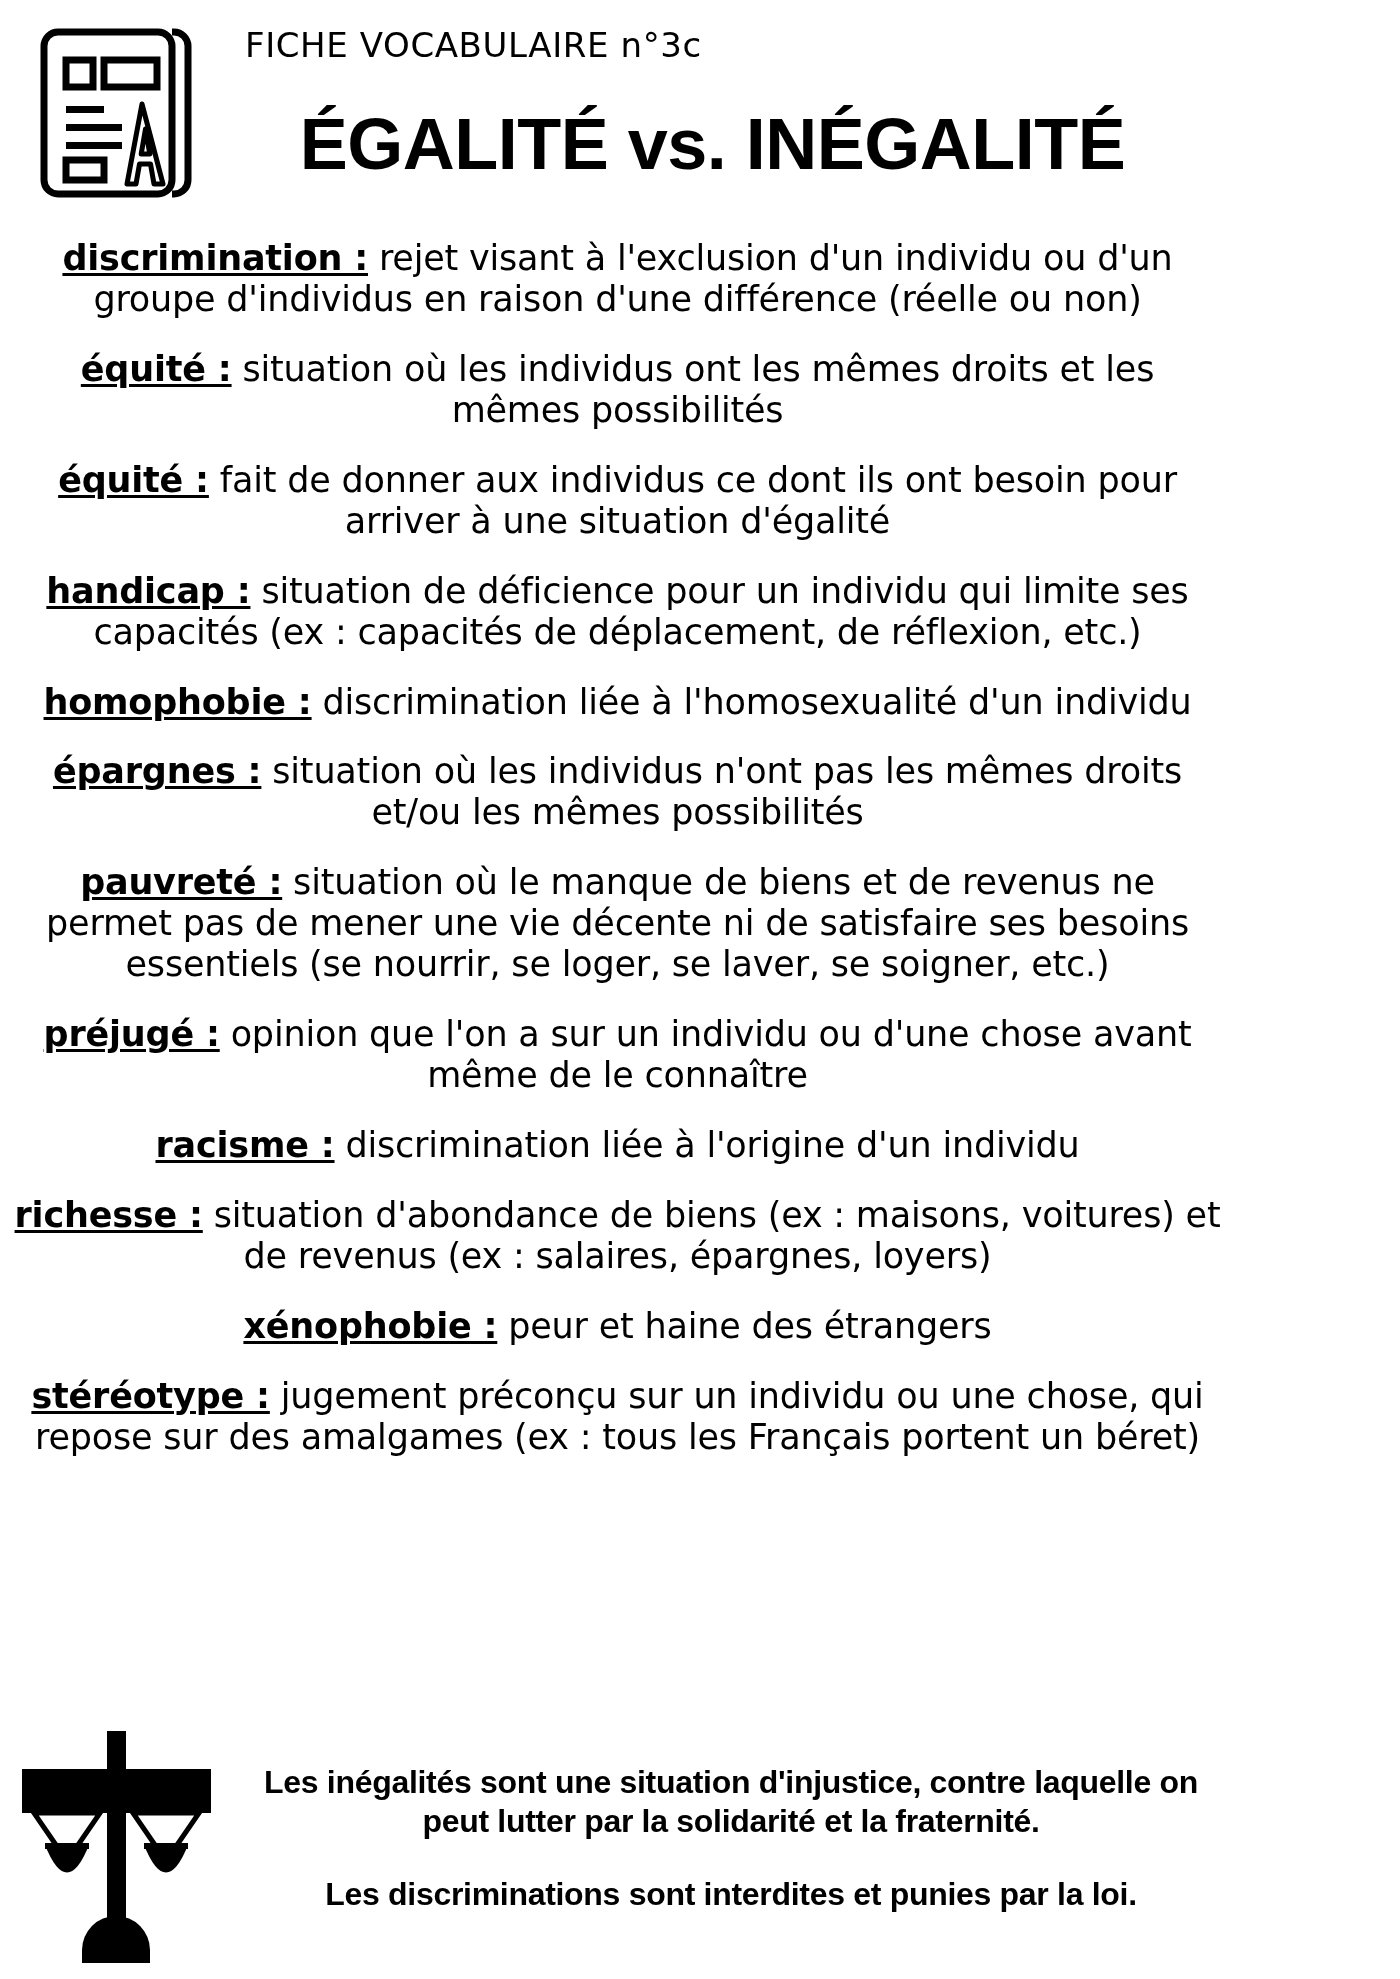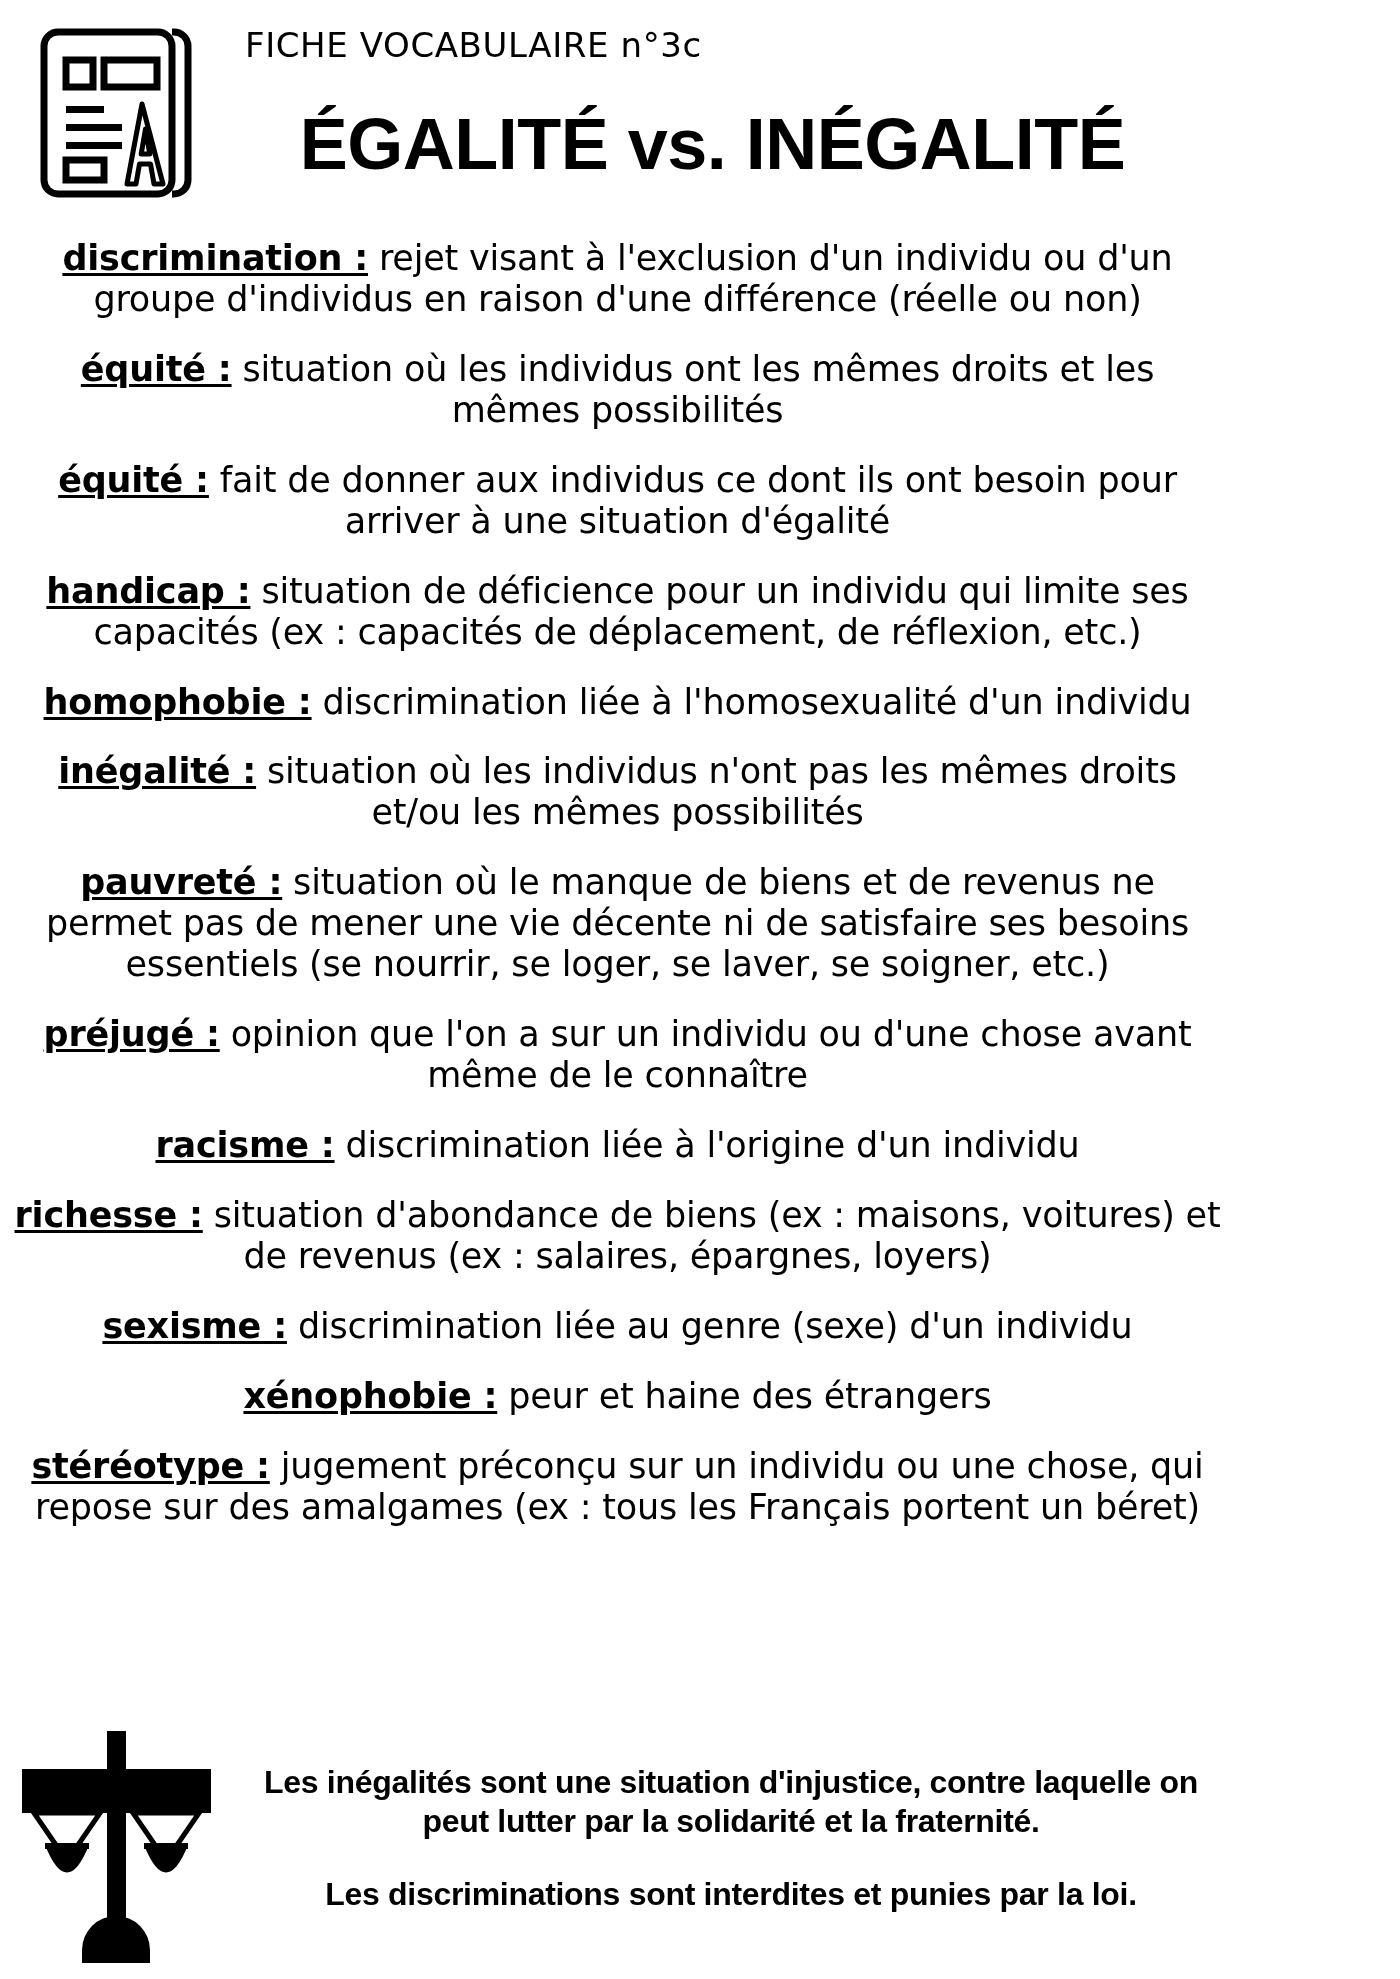--- a/index.html
+++ b/index.html
@@ -164,42 +164,39 @@
 
     <p class="entry">
       <span class="term">handicap :</span><span> situation de déficience pour un individu qui limite ses capacités (ex : capacités de déplacement, de réflexion, etc.)</span>
     </p>
 
     <p class="entry">
       <span class="term">homophobie :</span><span> discrimination liée à l'homosexualité d'un individu</span>
     </p>
 
     <p class="entry">
-      <span class="term">inégalité :</span><span> situation où les individus n'ont pas les mêmes droits et/ou les mêmes possibilités</span>
+      <span class="term">épargnes :</span><span> situation où les individus n'ont pas les mêmes droits et/ou les mêmes possibilités</span>
     </p>
 
     <p class="entry">
       <span class="term">pauvreté :</span><span> situation où le manque de biens et de revenus ne permet pas de mener une vie décente ni de satisfaire ses besoins essentiels (se nourrir, se loger, se laver, se soigner, etc.)</span>
     </p>
 
     <p class="entry">
       <span class="term">préjugé :</span><span> opinion que l'on a sur un individu ou d'une chose avant même de le connaître</span>
     </p>
 
     <p class="entry">
       <span class="term">racisme :</span><span> discrimination liée à l'origine d'un individu</span>
     </p>
 
     <p class="entry">
       <span class="term">richesse :</span><span> situation d'abondance de biens (ex : maisons, voitures) et de revenus (ex : salaires, épargnes, loyers)</span>
     </p>
 
-    <p class="entry">
-      <span class="term">sexisme :</span><span> discrimination liée au genre (sexe) d'un individu</span>
-    </p>
 
     <p class="entry">
       <span class="term">xénophobie :</span><span> peur et haine des étrangers</span>
     </p>
 
     <p class="entry">
       <span class="term">stéréotype :</span><span> jugement préconçu sur un individu ou une chose, qui repose sur des amalgames (ex : tous les Français portent un béret)</span>
     </p>
 
   </div>

